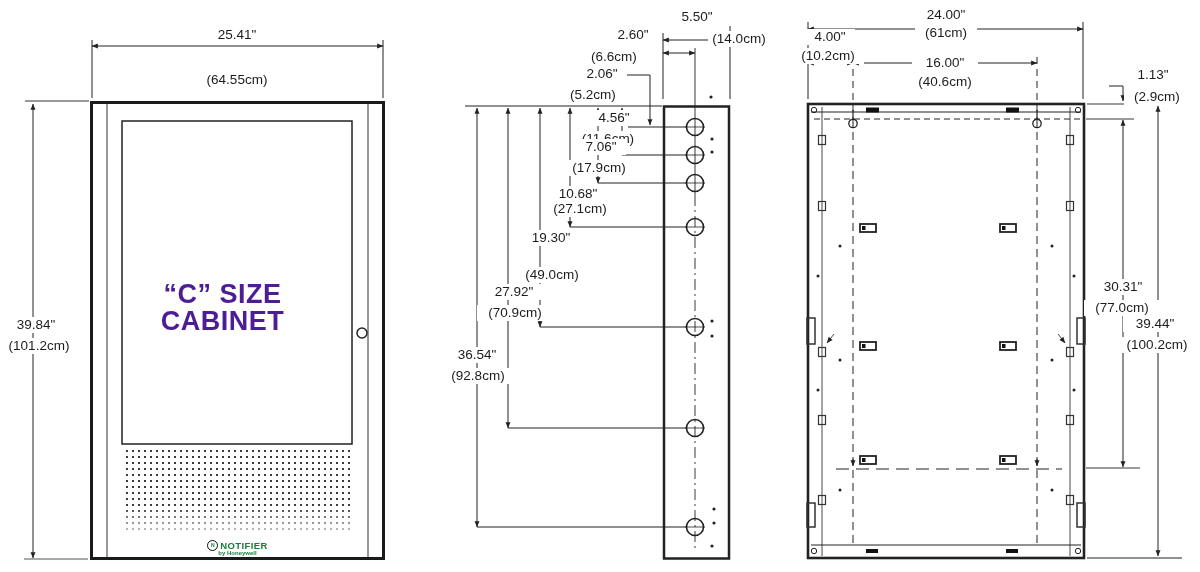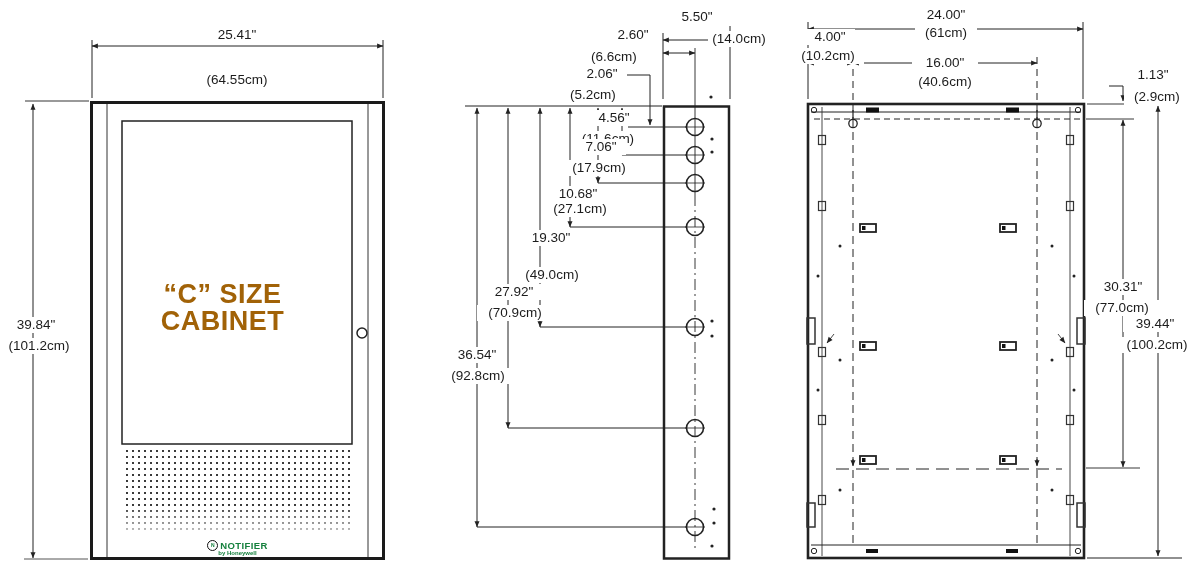--- a/index.html
+++ b/index.html
@@ -2,21 +2,21 @@
 <html><head>
 <meta charset="utf-8">
 <style>
   html,body{margin:0;padding:0;background:#fff;}
   #canvas{position:relative;width:1200px;height:572px;background:#fff;overflow:hidden;
           font-family:"Liberation Sans",sans-serif;}
   #lineart{position:absolute;left:0;top:0;}
   .dim{position:absolute;font-size:13.5px;color:#1c1c1c;background:#fff;
        white-space:nowrap;line-height:1.15;text-align:center;}
   .cab-label{position:absolute;left:130px;top:281px;width:185px;text-align:center;
-       font-weight:bold;font-size:27px;line-height:27px;letter-spacing:.5px;color:#a16207;}
+       font-weight:bold;font-size:27px;line-height:27px;letter-spacing:.5px;color:#4c1d95;}
   .cab-label span{display:block;}
   .grille{position:absolute;left:124px;top:448px;width:226px;height:84px;
        background-image:radial-gradient(#3a3a3a 1.1px,transparent 1.3px);
        background-size:6px 6px;}
   .grille-fade{position:absolute;left:124px;top:505px;width:226px;height:27px;
        background:linear-gradient(rgba(255,255,255,0),rgba(255,255,255,.7));}
   .logo{position:absolute;left:175px;top:533px;width:125px;text-align:center;color:#15803d;}
   .logo-row{display:inline-flex;align-items:center;gap:2px;}
   .logo-icon{display:inline-block;width:9px;height:9px;border:1.4px solid #111;border-radius:50%;
        font-size:5px;font-weight:bold;line-height:9px;text-align:center;}

